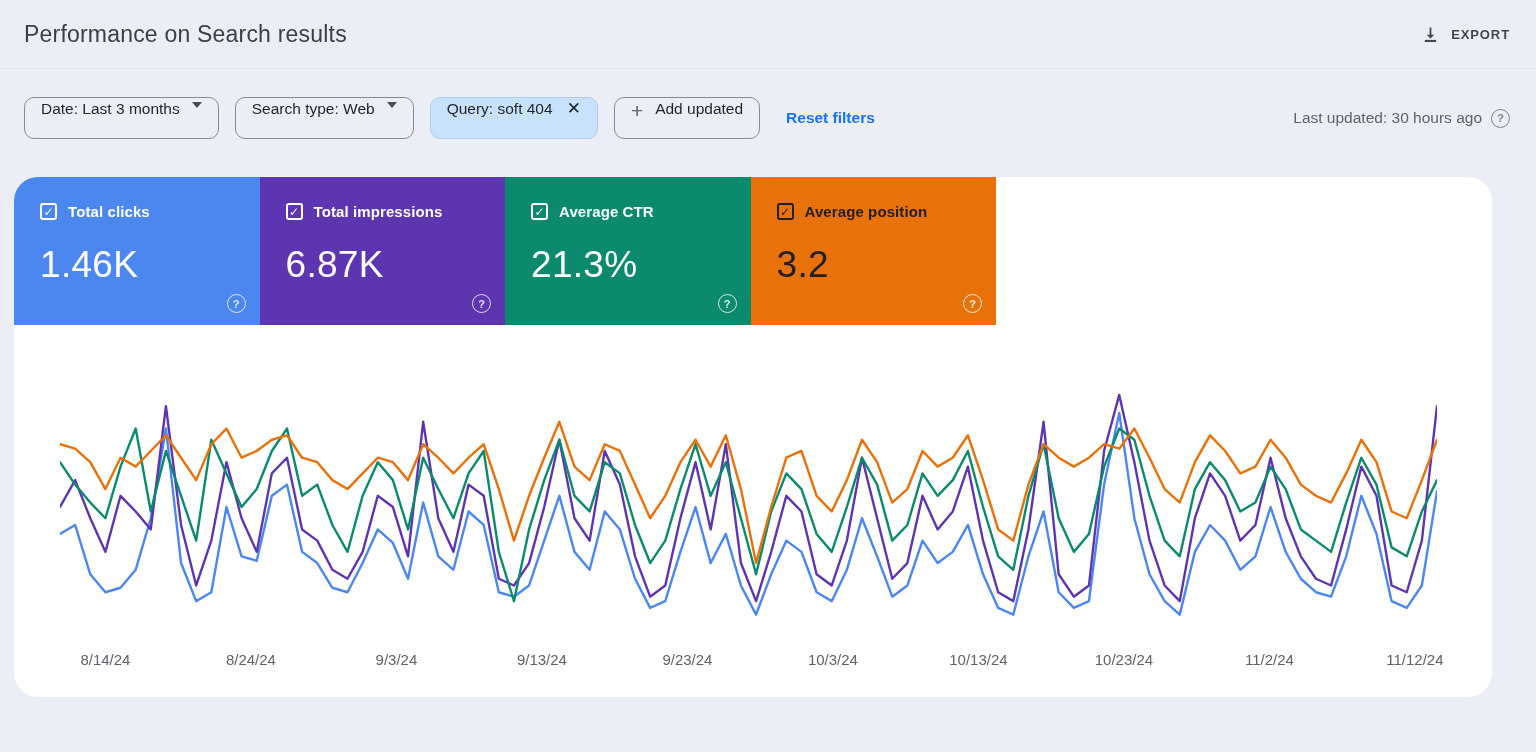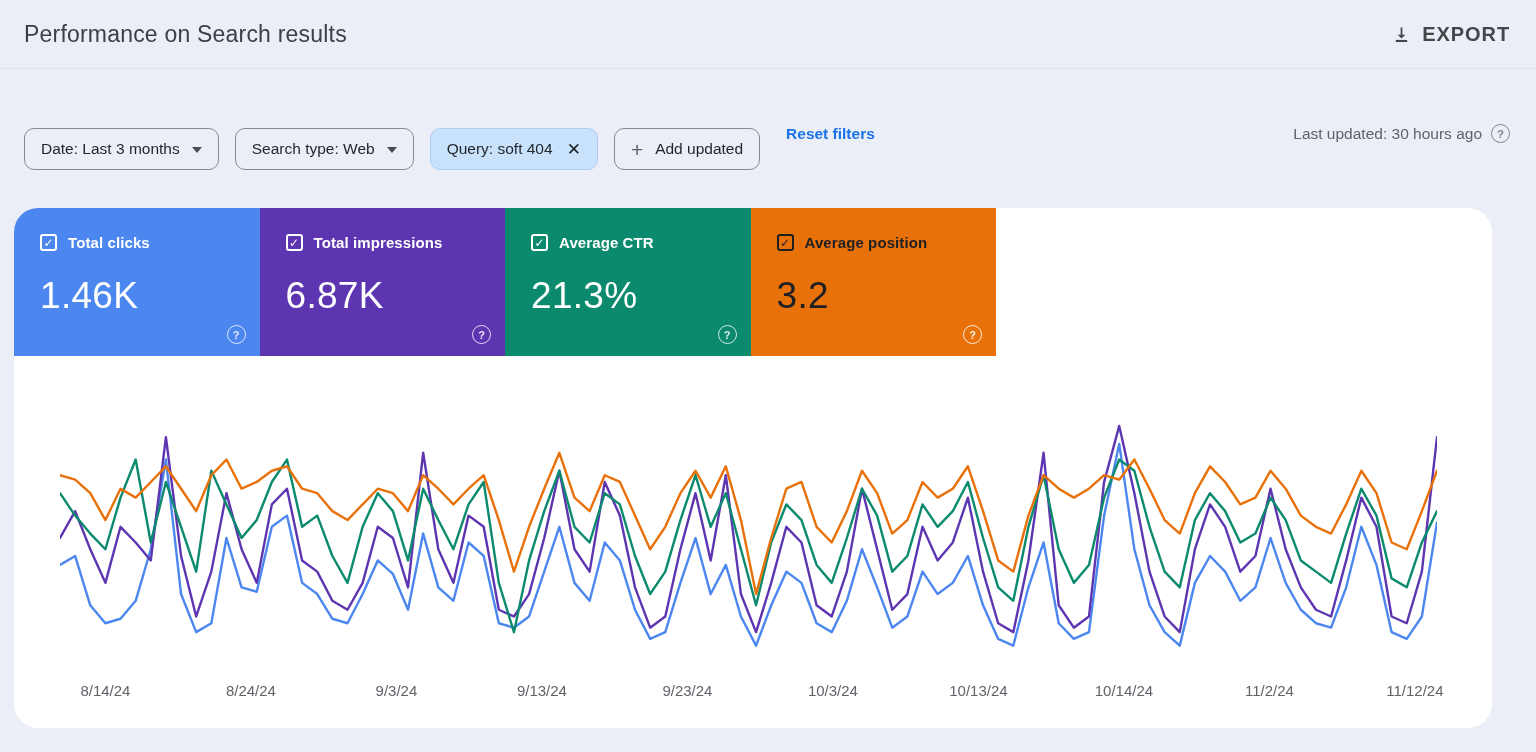--- a/index.html
+++ b/index.html
@@ -14,36 +14,36 @@
   
   .hdr {
     display: flex; align-items: center; justify-content: space-between;
     padding: 0 26px 0 24px; height: 69px;
     border-bottom: 1px solid #e0e4ee;
   }
   .hdr h1 { font-size: 23px; font-weight: 400; color: #3c4043; letter-spacing: .2px; }
   .export-btn {
     display: flex; align-items: center; gap: 10px;
     background: none; border: none; cursor: pointer;
-    font-family: inherit; font-size: 20px; font-weight: 700;
+    font-family: inherit; font-size: 13px; font-weight: 700;
     letter-spacing: .9px; color: #444749; justify-content: space-between;
   }
   .export-btn svg { display: block; }
 
   
   .filterbar {
     display: flex; align-items: center; gap: 16px;
     padding: 28px 26px 0 24px;
   }
   .chip {
-    display: flex; align-items: center; gap: 12px;
-    height: 42px; padding: 16px 16px;
+    display: flex; align-items: flex-start; gap: 12px;
+    height: 42px; padding: 2px 16px;
     border: 1px solid #858a93; border-radius: 10px;
     background: transparent; cursor: pointer;
-    font-family: inherit; font-size: 15.5px; color: #1f242b; margin-top: 31px;
+    font-family: inherit; font-size: 15.5px; color: #1f242b;
   }
   .caret {
     width: 0; height: 0; margin-top: 2px;
     border-left: 5px solid transparent; border-right: 5px solid transparent;
     border-top: 6px solid #474c51;
   }
   .chip.query {
     background: #c9e2fb; border-color: #aecdf1; gap: 14px;
   }
   .chip .x {
@@ -194,20 +194,20 @@
           <polyline points="0.0,59.7 10.0,64.2 20.0,77.8 30.0,104.9 40.0,73.3 50.0,82.3 60.0,66.5 70.0,50.7 80.0,73.3 90.0,95.9 100.0,59.7 110.0,43.9 120.0,73.3 130.0,66.5 140.0,55.2 150.0,50.7 160.0,73.3 170.0,77.8 180.0,95.9 190.0,104.9 200.0,89.1 210.0,73.3 220.0,77.8 230.0,95.9 240.0,59.7 250.0,73.3 260.0,89.1 270.0,73.3 280.0,59.7 290.0,104.9 300.0,156.9 310.0,111.7 320.0,73.3 330.0,37.1 340.0,82.3 350.0,95.9 360.0,59.7 370.0,66.5 380.0,100.4 390.0,134.3 400.0,111.7 410.0,77.8 420.0,55.2 430.0,82.3 440.0,50.7 450.0,104.9 460.0,179.5 470.0,123.0 480.0,73.3 490.0,66.5 500.0,111.7 510.0,127.5 520.0,95.9 530.0,55.2 540.0,77.8 550.0,118.5 560.0,104.9 570.0,66.5 580.0,82.3 590.0,73.3 600.0,50.7 610.0,95.9 620.0,145.6 630.0,156.9 640.0,100.4 650.0,59.7 660.0,73.3 670.0,82.3 680.0,73.3 690.0,59.7 700.0,64.2 710.0,43.9 720.0,73.3 730.0,104.9 740.0,118.5 750.0,77.8 760.0,50.7 770.0,66.5 780.0,89.1 790.0,82.3 800.0,55.2 810.0,73.3 820.0,100.4 830.0,111.7 840.0,118.5 850.0,89.1 860.0,55.2 870.0,77.8 880.0,127.5 890.0,134.3 900.0,95.9 910.0,55.2" fill="none" stroke="#e8710a" stroke-width="2.4" stroke-linejoin="round" stroke-linecap="round" vector-effect="non-scaling-stroke"></polyline>
         </svg>
       <div class="x-labels">
           <span style="left: 3.3%;">8/14/24</span>
           <span style="left: 13.866%;">8/24/24</span>
           <span style="left: 24.432%;">9/3/24</span>
           <span style="left: 34.998%;">9/13/24</span>
           <span style="left: 45.564%;">9/23/24</span>
           <span style="left: 56.13%;">10/3/24</span>
           <span style="left: 66.696%;">10/13/24</span>
-          <span style="left: 77.262%;">10/14/24</span>
+          <span style="left: 77.262%;">10/23/24</span>
           <span style="left: 87.828%;">11/2/24</span>
           <span style="left: 98.394%;">11/12/24</span>
         </div>
     </div>
   </section>
 
 </div>
 
 </body></html>

